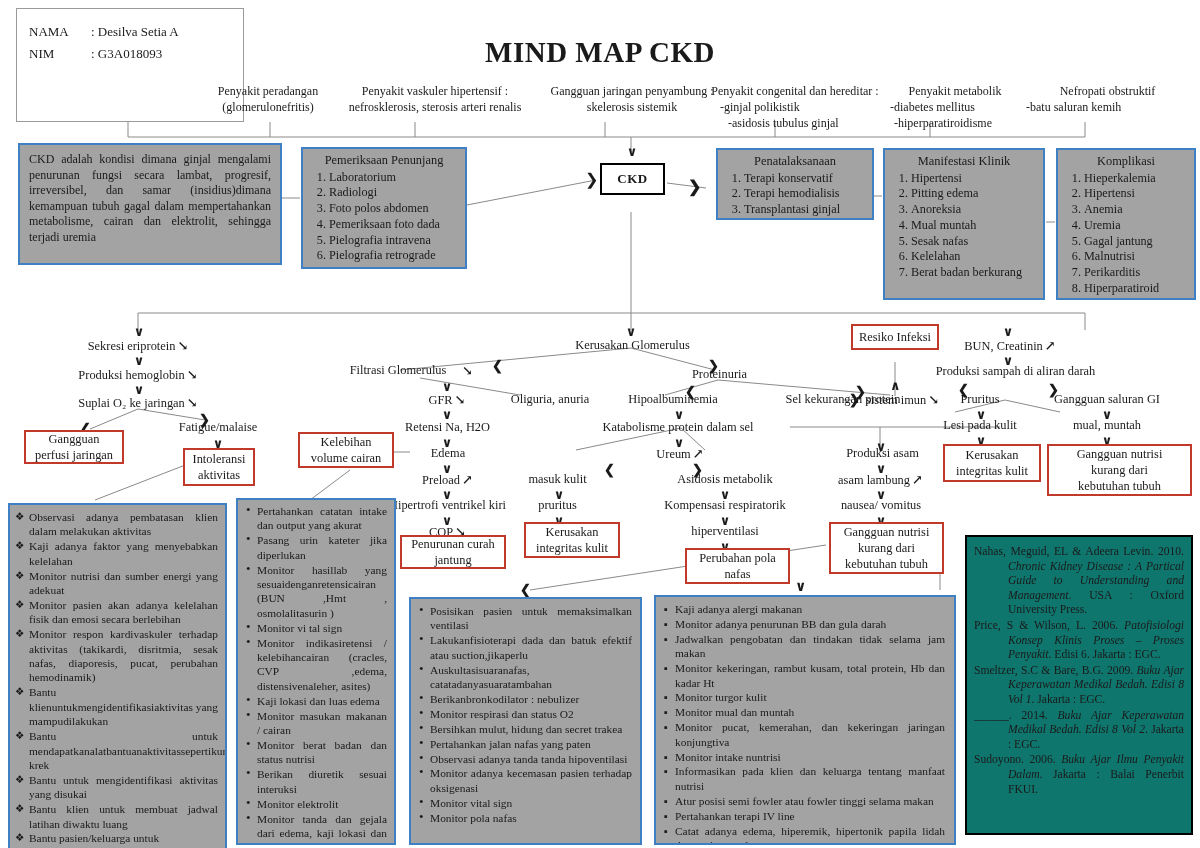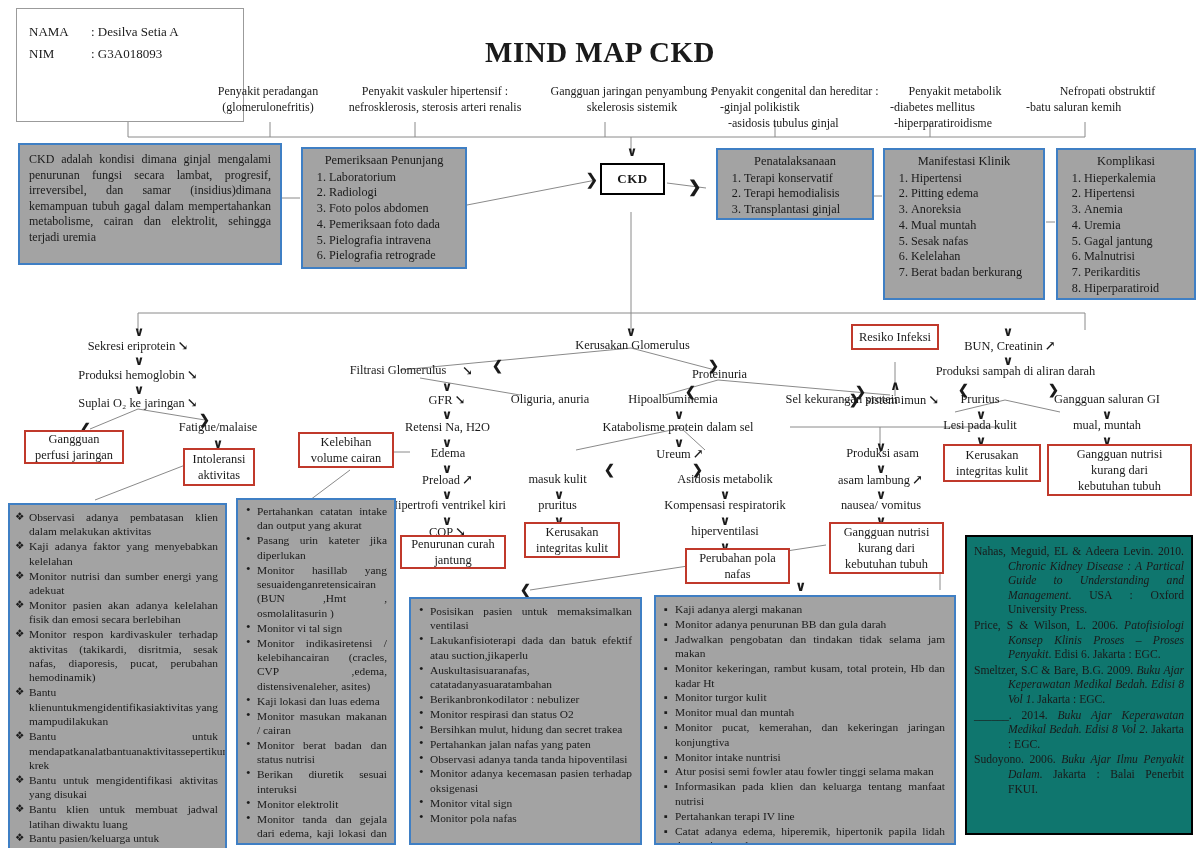--- a/index.html
+++ b/index.html
@@ -476,22 +476,22 @@
 <div class="abs bluebox clip" style="left:654px;top:595px;width:302px;height:250px;padding:5px 9px 0 5px;">
   <ul class="plain sq">
     <li>Kaji adanya alergi makanan</li>
     <li>Monitor adanya penurunan BB dan gula darah</li>
     <li>Jadwalkan pengobatan  dan tindakan tidak selama jam makan</li>
     <li>Monitor kekeringan, rambut kusam, total protein, Hb dan kadar Ht</li>
     <li>Monitor turgor kulit</li>
     <li>Monitor mual dan muntah</li>
     <li>Monitor pucat, kemerahan, dan kekeringan jaringan konjungtiva</li>
     <li>Monitor intake nuntrisi</li>
+    <li>Informasikan pada klien dan keluarga tentang manfaat nutrisi</li>
     <li>Atur posisi semi fowler atau fowler tinggi selama makan</li>
-    <li>Informasikan pada klien dan keluarga tentang manfaat nutrisi</li>
     <li>Pertahankan terapi IV line</li>
     <li>Catat adanya edema, hiperemik, hipertonik papila lidah dan cavitas oval</li>
   </ul>
 </div>
 <div class="abs" style="left:795px;top:578px;font-weight:bold;font-size:14px;">∨</div>
 
 <div class="abs refbox clip" style="left:965px;top:535px;width:228px;height:300px;">
   <div class="ref">Nahas, Meguid, EL &amp; Adeera Levin. 2010. <i>Chronic Kidney Disease : A Partical Guide to Understanding and Management</i>. USA : Oxford University Press.</div>
   <div class="ref">Price, S &amp; Wilson, L. 2006. <i>Patofisiologi Konsep Klinis Proses – Proses Penyakit</i>. Edisi 6. Jakarta : EGC.</div>
   <div class="ref">Smeltzer, S.C &amp; Bare, B.G. 2009. <i>Buku Ajar Keperawatan Medikal Bedah. Edisi 8 Vol 1</i>. Jakarta : EGC.</div>

